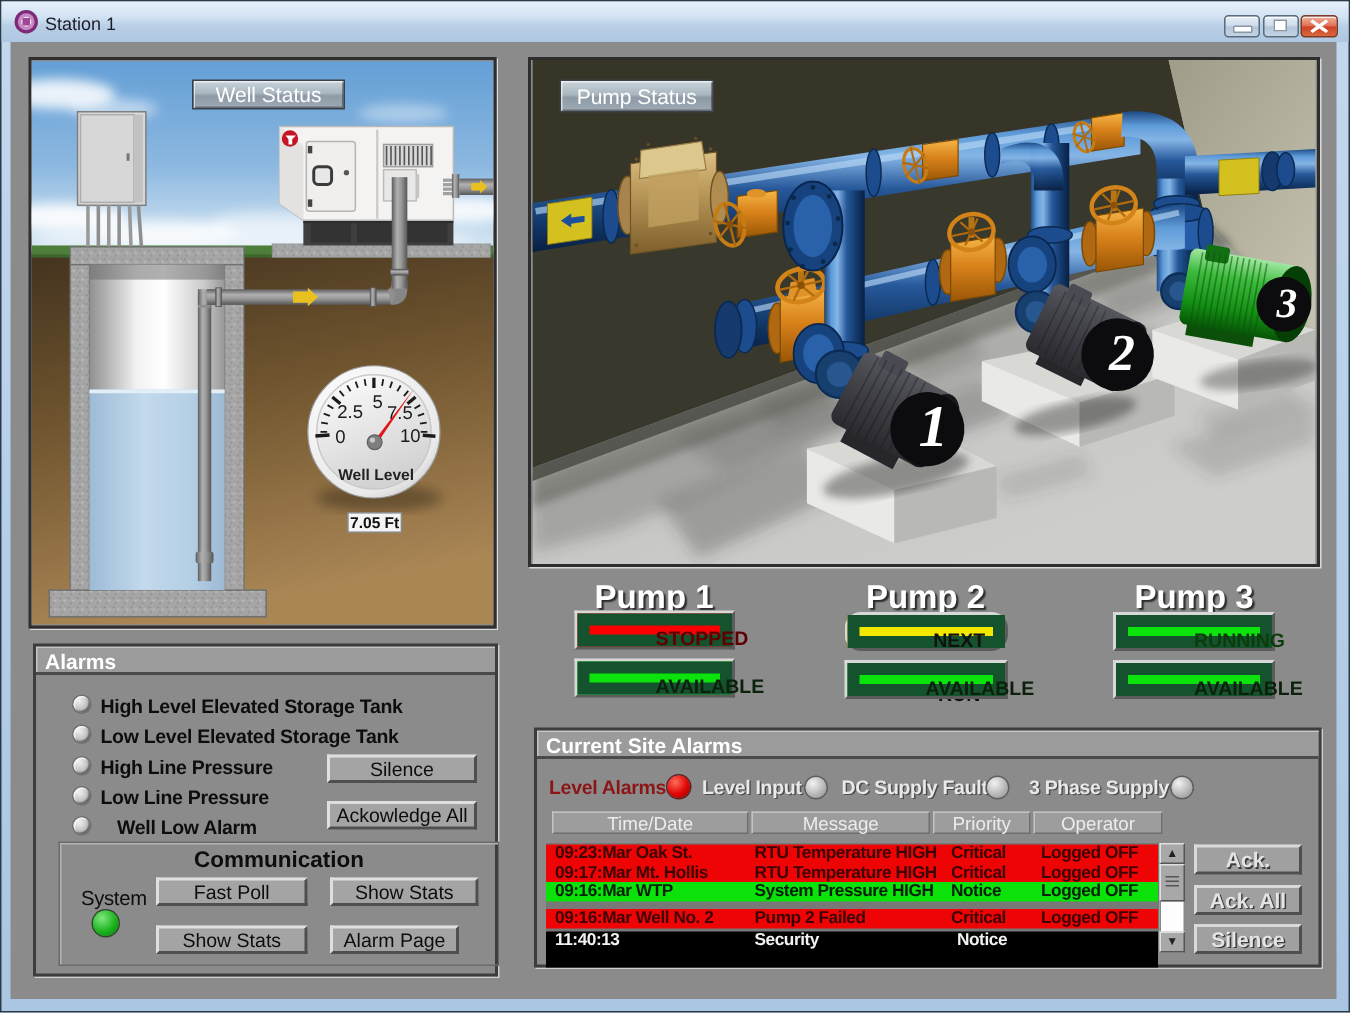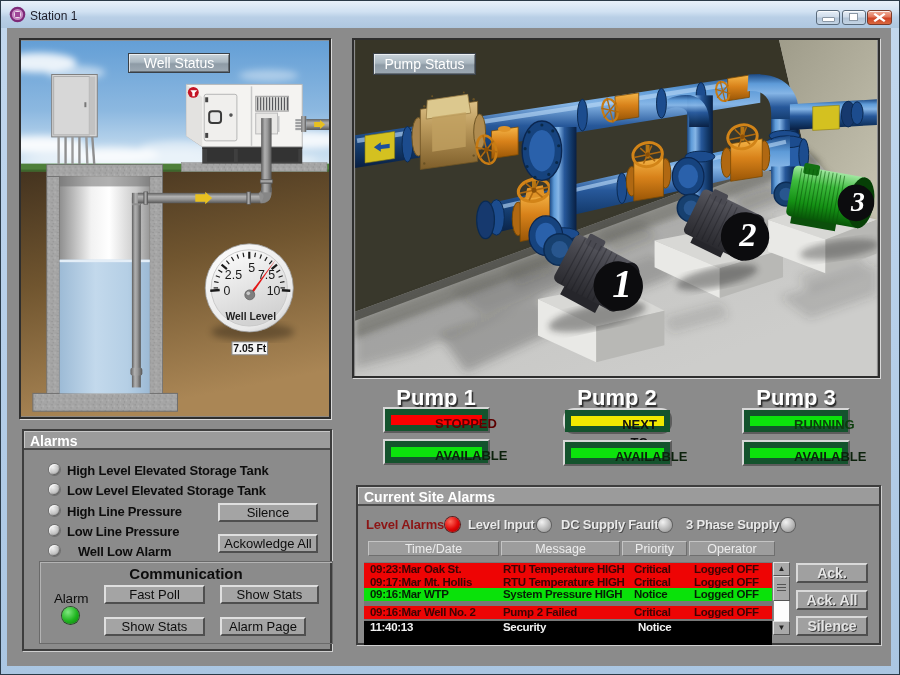--- a/index.html
+++ b/index.html
@@ -8,21 +8,21 @@
 #titlebar{position:absolute;left:1px;top:1px;right:1px;height:27px;background:linear-gradient(180deg,#e8f1fa 0%,#d0e1f2 40%,#b9cfe6 60%,#aec7e0 100%);}
 #title{position:absolute;left:29px;top:8px;font-size:12px;color:#1c1c28;}
 .capbtn{position:absolute;top:9px;height:13px;border:1px solid #5a6b7c;border-radius:3px;background:linear-gradient(180deg,#e7eff8 0%,#cfdcea 45%,#b4c6d9 55%,#c3d4e4 100%);box-shadow:inset 0 1px 0 rgba(255,255,255,.8);}
 #btnclose{background:linear-gradient(180deg,#f0b09b 0%,#e3765a 45%,#cf4224 55%,#d86840 100%);border-color:#7c3a28;}
 #client{position:absolute;left:7px;top:28px;width:884px;height:638px;background:#8b8b8b;}
 .scene{position:absolute;border:2px solid #2e2e2e;box-shadow:1px 1px 0 #d9d9d9;box-sizing:border-box;}
 .scene svg{display:block;width:100%;height:100%;}
 .hmibtn{position:absolute;border:1px solid #3a4148;background:linear-gradient(180deg,#c9d3da 0%,#aab7c0 45%,#8e9ba6 55%,#9da9b3 100%);box-shadow:inset 1px 1px 0 rgba(255,255,255,.65),inset -1px -1px 0 rgba(0,0,0,.35);color:#fff;text-align:center;font-size:14px;}
 .plabel{position:absolute;width:120px;text-align:center;font-size:22px;font-weight:bold;color:#fff;text-shadow:1.5px 1.5px 1px rgba(20,20,20,.8);}
 .sbox{position:absolute;width:103px;height:22px;border-top:2px solid #d8d8d8;border-left:2px solid #d8d8d8;border-bottom:2px solid #5c5c5c;border-right:2px solid #5c5c5c;background:#8b8b8b;padding:0;}
-.sbox .in{position:absolute;inset:0;border:6px solid #14532d;text-align:center;font-weight:bold;font-size:13px;line-height:18px;letter-spacing:0px;padding-left:44px;}
+.sbox .in{position:absolute;inset:0;border:8px solid #14532d;text-align:center;font-weight:bold;font-size:13px;line-height:18px;letter-spacing:0px;padding-left:44px;}
 .panel{position:absolute;border:2px solid #3d3d3d;box-shadow:1px 1px 0 #cfcfcf;background:#8b8b8b;}
 .phead{position:absolute;left:0;top:0;right:0;height:19px;background:#9b9b9b;border-bottom:2px solid #4a4a4a;box-shadow:inset 1px 1px 0 #c6c6c6;color:#fff;font-weight:bold;font-size:14px;padding:2px 0 0 6px;box-sizing:border-box;}
 .btn{position:absolute;background:#a4a4a4;border-top:2px solid #dfdfdf;border-left:2px solid #dfdfdf;border-bottom:2px solid #4f4f4f;border-right:2px solid #4f4f4f;text-align:center;font-size:13px;color:#0d0d0d;box-sizing:border-box;}
 .btn2{position:absolute;background:#a0a0a0;border-top:2px solid #d9d9d9;border-left:2px solid #d9d9d9;border-bottom:2px solid #4f4f4f;border-right:2px solid #4f4f4f;text-align:center;font-weight:bold;font-size:14px;color:#e4e4e4;text-shadow:1px 1px 0 #3c3c3c;box-sizing:border-box;}
 .rlbl{position:absolute;font-weight:bold;font-size:13px;color:#0d0d0d;letter-spacing:-0.2px;}
 .radio{position:absolute;width:11px;height:11px;border-radius:50%;background:radial-gradient(circle at 35% 30%,#efefef 0%,#c9c9c9 45%,#9d9d9d 100%);box-shadow:inset 1px 1px 1px rgba(255,255,255,.8),inset -1px -1px 1px rgba(0,0,0,.45),0 0 0 1px #6f6f6f;}
 .led{position:absolute;border-radius:50%;}
 .ilbl{position:absolute;font-weight:bold;font-size:13px;letter-spacing:-0.4px;color:#e9e9e9;text-shadow:1px 1px 0 #4d4d4d;letter-spacing:-0.2px;}
 .hcell{position:absolute;top:541px;height:15px;background:#9d9d9d;border:1px solid #c4c4c4;border-bottom-color:#6f6f6f;border-right-color:#6f6f6f;color:#ececec;font-size:12.5px;text-align:center;line-height:14px;box-sizing:border-box;}
 .arow{position:absolute;left:364px;width:408px;height:13px;font-weight:bold;font-size:11.5px;letter-spacing:-0.3px;line-height:13px;white-space:nowrap;}
@@ -622,21 +622,21 @@
  <div class="radio" style="left:25px;top:74px;"></div>
  <div class="rlbl" style="left:43px;top:73px;">High Line Pressure</div>
  <div class="radio" style="left:25px;top:94px;"></div>
  <div class="rlbl" style="left:43px;top:93px;">Low Line Pressure</div>
  <div class="radio" style="left:25px;top:114px;"></div>
  <div class="rlbl" style="left:54px;top:113px;">Well Low Alarm</div>
  <div class="btn" style="left:194px;top:72px;width:100px;height:19px;line-height:15px;">Silence</div>
  <div class="btn" style="left:194px;top:103px;width:100px;height:19px;line-height:15px;">Ackowledge All</div>
  <div class="abs" style="left:15px;top:130px;width:292px;height:81px;border:1px solid #6a6a6a;box-shadow:inset 1px 1px 0 #b3b3b3;">
    <div class="abs" style="left:0;right:0;top:3px;text-align:center;font-weight:bold;font-size:15px;color:#0d0d0d;">Communication</div>
-   <div class="rlbl" style="left:14px;top:29px;font-weight:normal;font-size:13.5px;">Alarm</div>
+   <div class="rlbl" style="left:14px;top:29px;font-weight:normal;font-size:13.5px;">System</div>
    <div class="led" style="left:22px;top:45px;width:17px;height:17px;background:radial-gradient(circle at 35% 30%,#7fe87f 0%,#1eb41e 55%,#0a7a0a 100%);box-shadow:0 0 0 1px #2a4a2a;"></div>
    <div class="btn" style="left:64px;top:23px;width:101px;height:19px;line-height:15px;">Fast Poll</div>
    <div class="btn" style="left:180px;top:23px;width:99px;height:19px;line-height:15px;">Show Stats</div>
    <div class="btn" style="left:64px;top:55px;width:101px;height:19px;line-height:15px;">Show Stats</div>
    <div class="btn" style="left:180px;top:55px;width:86px;height:19px;line-height:15px;">Alarm Page</div>
  </div>
 </div>
 
 <div class="panel" id="csa" style="left:356px;top:485px;width:521px;height:156px;">
  <div class="phead">Current Site Alarms</div>

